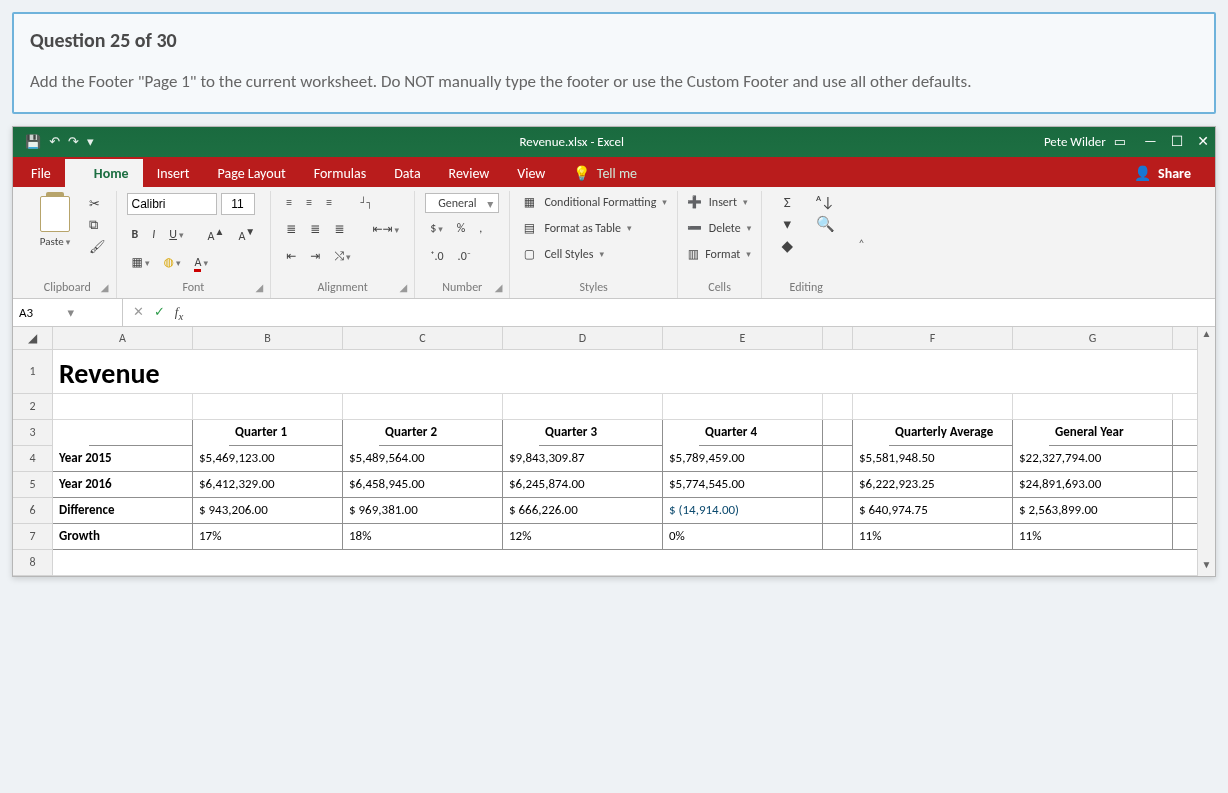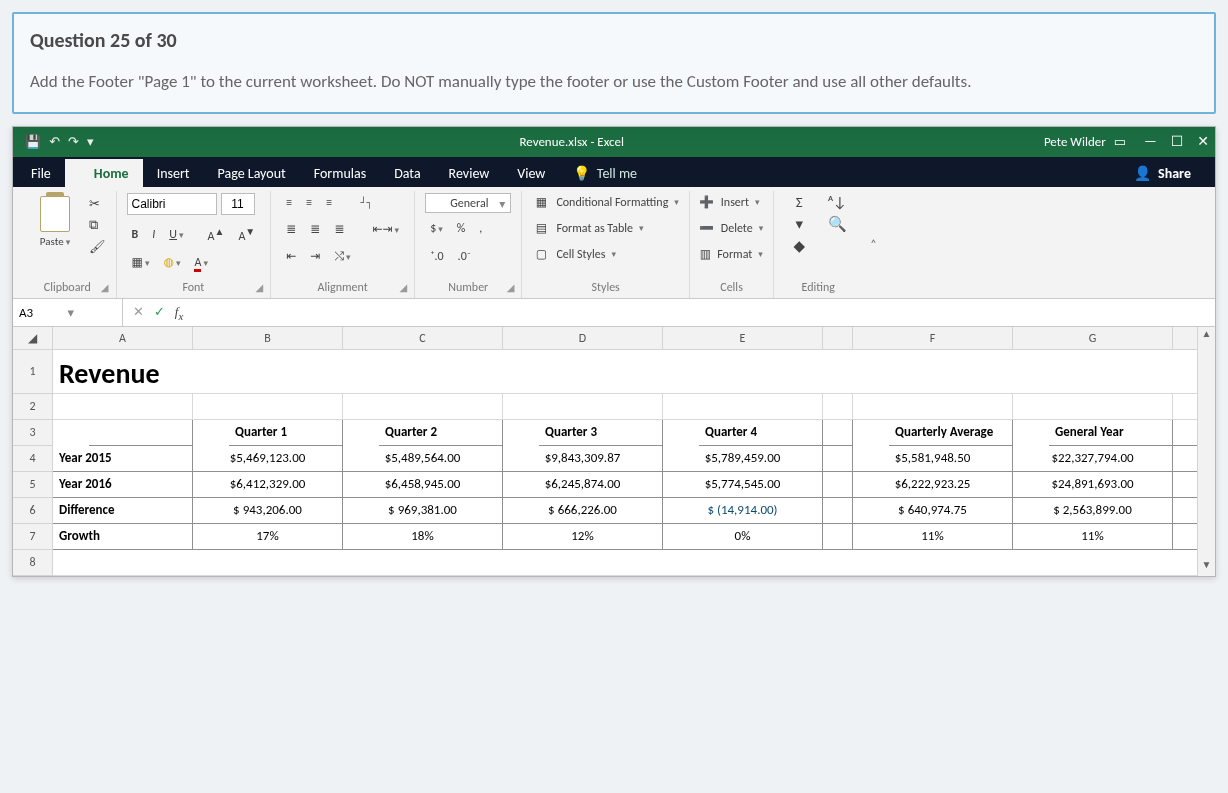--- a/index.html
+++ b/index.html
@@ -44,21 +44,21 @@
   }
   .qat { display:flex; align-items:center; gap:8px; padding:0 6px; }
   .qat .ic { opacity:.9; font-size:13px; }
   .title-center { flex:1; text-align:center; }
   .title-user { display:flex; align-items:center; gap:8px; }
   .winbtns { display:flex; gap:14px; margin-left:18px; font-size:14px; }
   .winbtns span { cursor:pointer; }
 
   
   .tabs {
-    background:#0f172a;
+    background:#b91c1c;
     display:flex;
     align-items:flex-end;
     height:30px;
     padding-left:4px;
     padding-right:10px;
   }
   .tab {
     padding:6px 14px 5px;
     color:#fff;
     font-size:14px;
@@ -102,21 +102,21 @@
   .pasteicon {
      width:36px; height:40px; margin:0 auto 2px; position:relative;
   }
   .pasteicon .board { width:30px; height:36px; background:#fff; border:1px solid #b7a46b; border-radius:2px; position:absolute; left:3px; top:3px; }
   .pasteicon .clip  { width:18px; height:8px; background:#b7a46b; border-radius:2px; position:absolute; left:9px; top:-1px; }
   .sideicons { display:flex; flex-direction:column; gap:6px; margin-top:3px; }
   .sideicons span{font-size:13px;}
   .fontbox input { width:90px; height:22px; font-size:12px; padding:0 4px; border:1px solid #bcbcbc; background:#fff; }
   .sizebox input { width:34px; height:22px; font-size:12px; text-align:center; border:1px solid #bcbcbc; background:#fff; }
   .row { display:flex; align-items:center; gap:4px; margin-bottom:4px; }
-  .fmtcombo { border:1px solid #bcbcbc; background:#fff; padding:2px 22px 2px 24px; font-size:12px; position:relative; }
+  .fmtcombo { border:1px solid #bcbcbc; background:#fff; padding:2px 22px 2px 12px; font-size:12px; position:relative; }
   .fmtcombo::after{content:"\25BE"; position:absolute; right:5px; top:3px; color:#888;}
   .stylesgrp .item{ display:flex; align-items:center; gap:6px; padding:2px 0; cursor:pointer; }
   .stylesgrp .ic{ width:18px; text-align:center; }
   .cellsgrp .item{ display:flex; align-items:center; gap:6px; padding:2px 0; cursor:pointer;}
   .editgrp { min-width:74px; }
   .editgrid { display:grid; grid-template-columns:30px 30px; gap:4px 8px; }
   .editgrid span{ font-size:15px; text-align:center; }
   .collapse { align-self:center; font-size:12px; color:#666; padding:0 8px; cursor:pointer;}
 
   
@@ -148,21 +148,21 @@
   .colheads div, .rowhead {
     background:#f2f2f2; border-right:1px solid #d4d4d4; border-bottom:1px solid #d4d4d4;
     font-size:12px; color:#555; text-align:center; padding:4px 0;
   }
   .rowhead { border-right:1px solid #d4d4d4; }
   .cell {
     border-right:1px solid #d9d9d9; border-bottom:1px solid #d9d9d9;
     padding:4px 6px; height:26px; font-size:13px; background:#fff;
   }
   .cell.bold { font-weight:700; }
-  .cell.num  { text-align:center; font-variant-numeric: tabular-nums; }
+  .cell.num  { text-align:left; font-variant-numeric: tabular-nums; }
   .cell.hdr  { font-weight:700;margin-left:36px; }
   .titlecell { font-size:28px; font-weight:700; height:44px; padding-top:6px; }
   .paren { color:#0c4a6e; }
   .sheet .datarow .rowhead{ display:flex; align-items:center; justify-content:center; height:100%; }
   .bordered .cell { border-right:1px solid #8f8f8f; border-bottom:1px solid #8f8f8f; }
   .bordered .cell:first-of-type{}
   .scrollv { position:absolute; right:0; top:0; bottom:0; width:18px; background:#f2f2f2; border-left:1px solid #d4d4d4;}
   .scrollv .up, .scrollv .dn{ height:18px; text-align:center; font-size:10px; color:#666; }
   .scrollv .dn{ position:absolute; bottom:0; width:100%;}
   .gap { background:#fff; }

